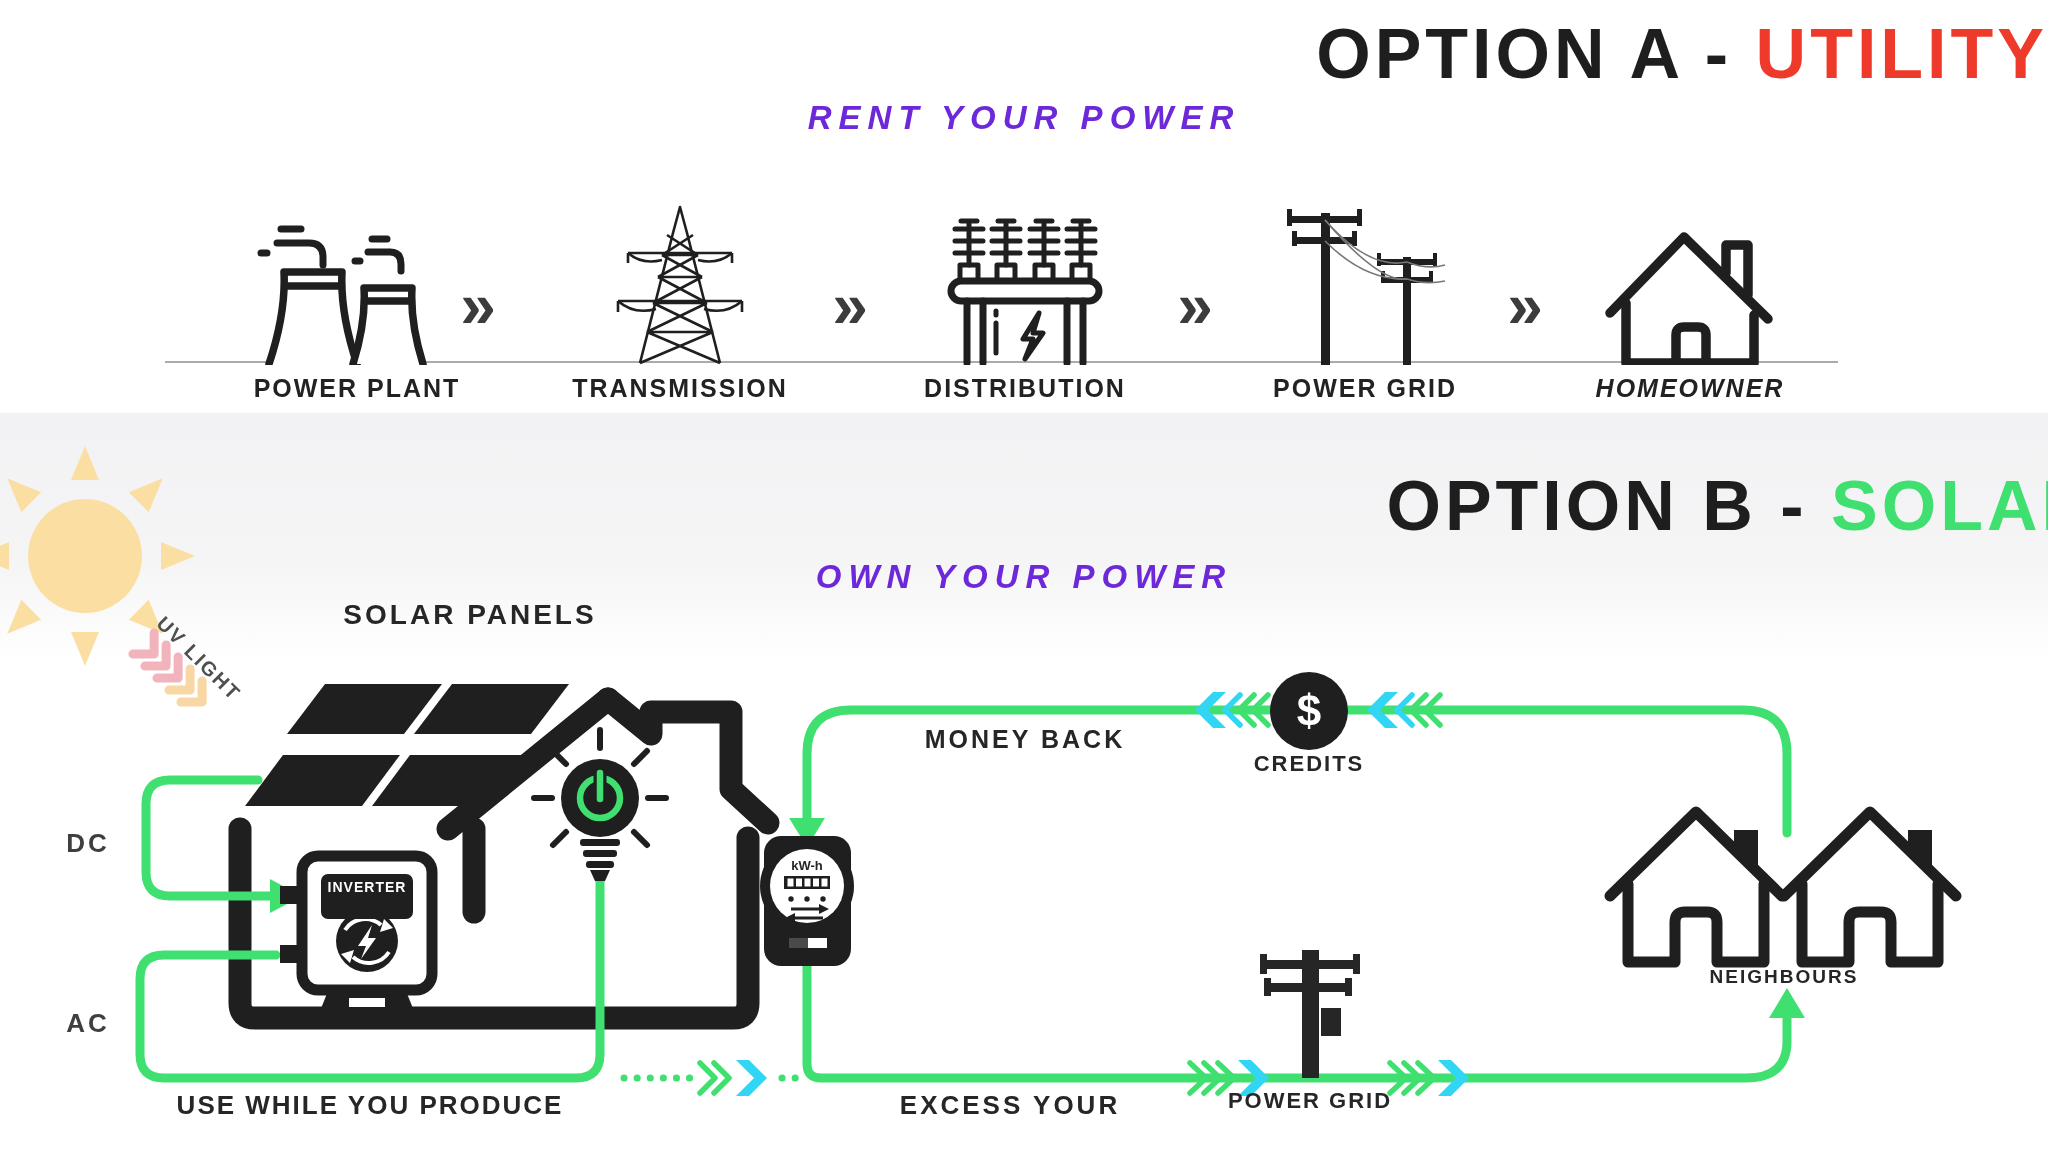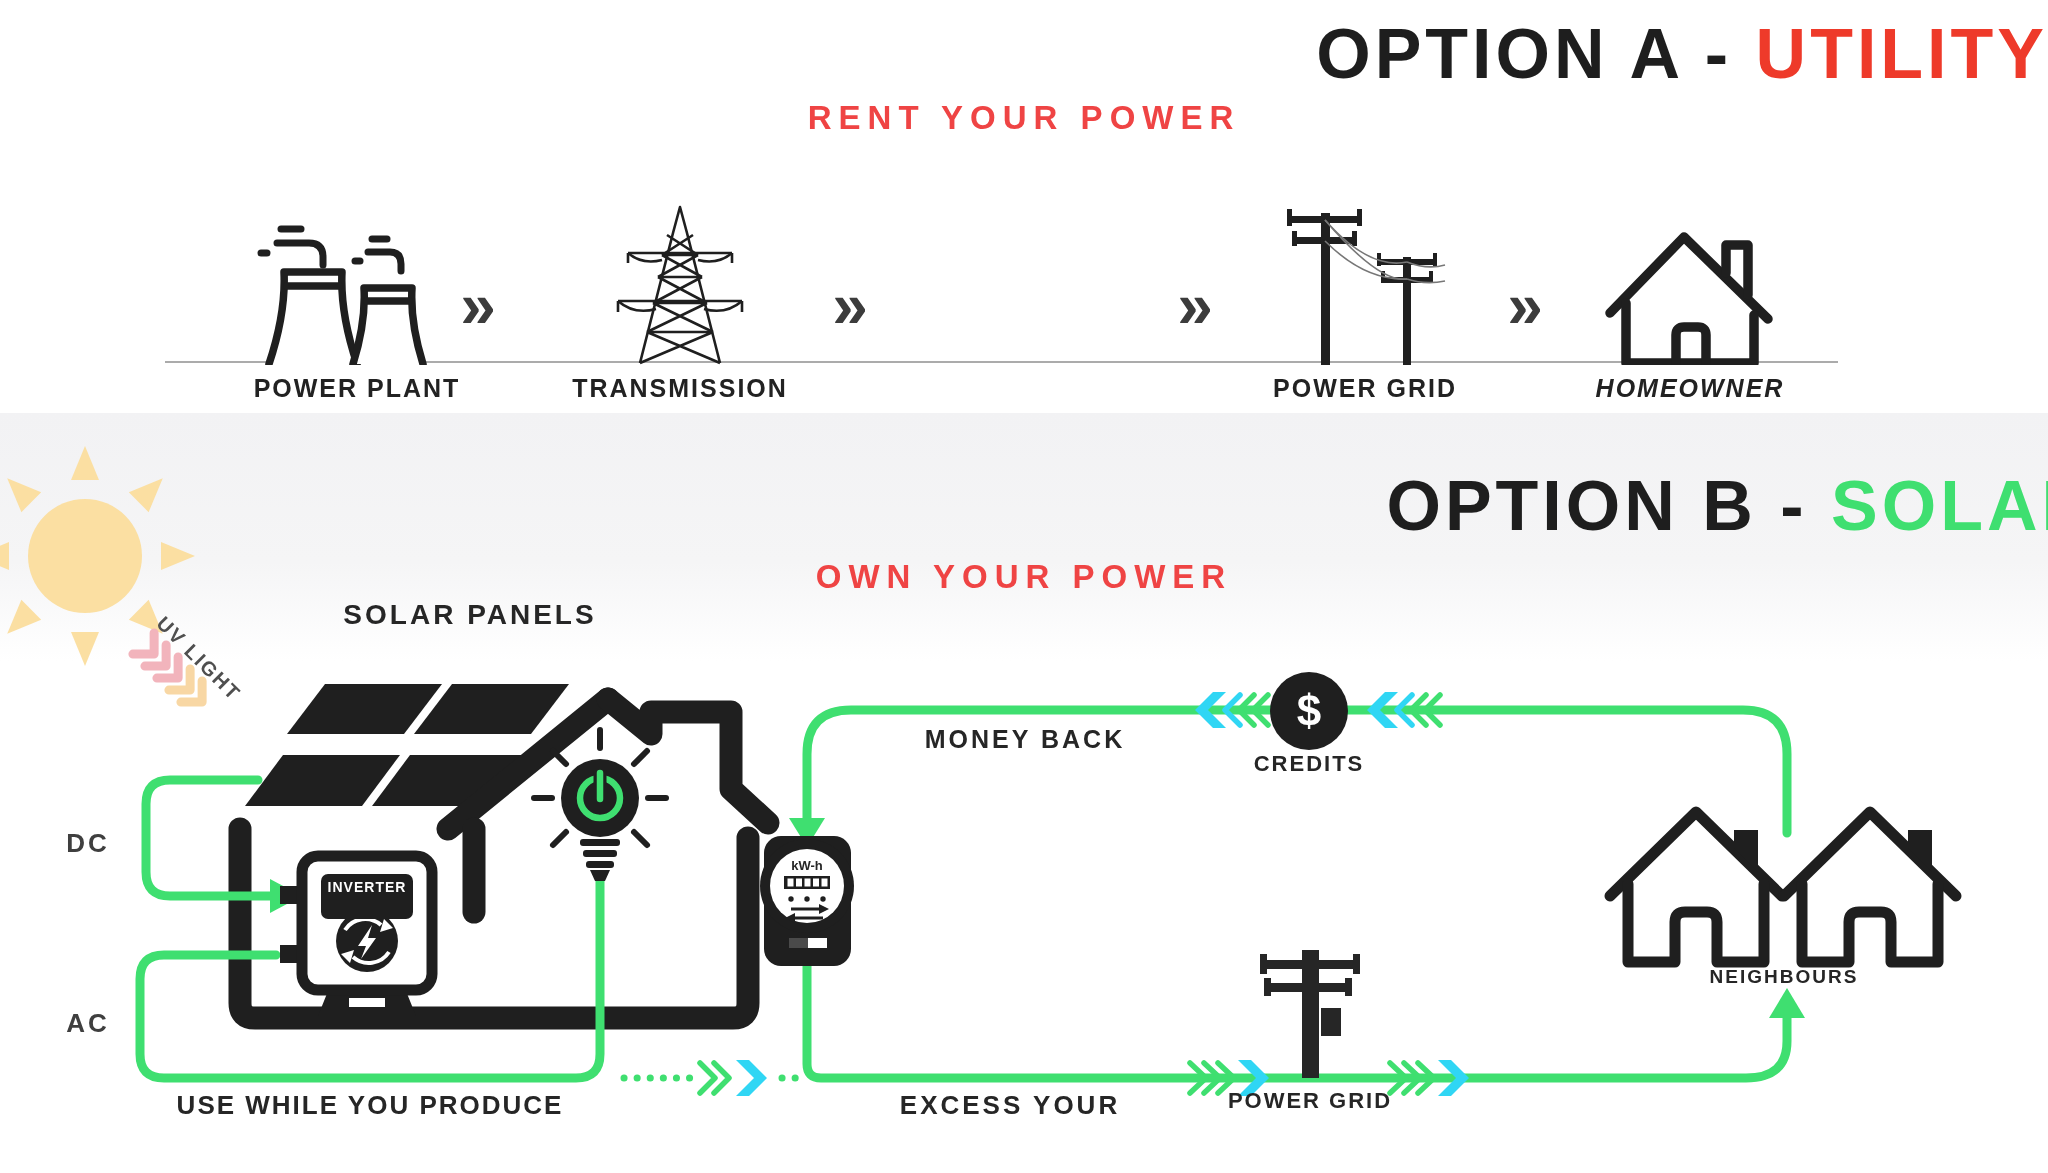--- a/index.html
+++ b/index.html
@@ -3,21 +3,21 @@
 <meta charset="utf-8">
 <style>
   html,body{margin:0;padding:0;background:#fff;}
   .page{position:relative;width:2048px;height:1173px;background:#fff;overflow:hidden;
         font-family:"Liberation Sans",sans-serif;color:#1f1f1f;}
   .band{position:absolute;left:0;top:413px;width:100%;height:248px;z-index:0;
         background:linear-gradient(180deg,#f2f2f4 0%,#f5f5f6 60%,#ffffff 100%);}
   .title{position:absolute;left:0;width:100%;text-align:right;font-weight:700;
          font-size:70px;letter-spacing:4px;color:#1e1e1e;z-index:3;white-space:nowrap;}
   .subtitle{position:absolute;left:0;width:100%;text-align:center;font-weight:700;
-         font-size:33px;letter-spacing:7px;color:#ef4444;z-index:3;}
+         font-size:33px;letter-spacing:7px;color:#6d28d9;z-index:3;font-style:italic;}
   .accent-red{color:#ee3a2a;}
   .accent-green{color:#3fdf70;}
   .stage{position:absolute;top:200px;width:220px;text-align:center;z-index:2;}
   .stage svg{display:block;}
   .stage-label{margin-top:9px;font-size:25px;font-weight:700;letter-spacing:2px;color:#222;white-space:nowrap;}
   .flow-arrow{position:absolute;top:268px;width:60px;text-align:center;font-size:64px;
         font-weight:700;color:#3c3c3c;z-index:2;}
   .baseline{position:absolute;left:165px;top:361px;width:1673px;height:2px;background:#ababab;z-index:1;}
   .diagram{position:absolute;left:0;top:0;z-index:1;}
   .lbl{position:absolute;z-index:2;font-weight:700;color:#262626;text-align:center;white-space:nowrap;}
@@ -73,20 +73,45 @@
         <path d="M -52 -112 Q -38 -100 -18 -105 M 52 -112 Q 38 -100 18 -105"></path>
         <path d="M -62 -64 L 62 -64 M -62 -64 L -62 -53 M 62 -64 L 62 -53"></path>
         <path d="M -62 -64 Q -46 -50 -24 -56 M 62 -64 Q 46 -50 24 -56"></path>
       </g>
     </svg>
     <div class="stage-label">TRANSMISSION</div>
   </div>
 
   <div class="flow-arrow" style="left:820px;">»</div>
 
+  <div class="stage" style="left:915px;">
+    <svg width="220" height="165" viewBox="-110 -165 220 165">
+      <g stroke="#1f1f1f" fill="none" stroke-linecap="round" stroke-linejoin="round">
+        <g stroke-width="5">
+          <rect x="-65" y="-100" width="18" height="17"></rect>
+          <path d="M -56 -100 L -56 -144 M -70 -112 L -42 -112 M -70 -124 L -42 -124 M -70 -136 L -42 -136 M -64 -144 L -48 -144"></path>
+          <rect x="-28" y="-100" width="18" height="17"></rect>
+          <path d="M -19 -100 L -19 -144 M -33 -112 L -5 -112 M -33 -124 L -5 -124 M -33 -136 L -5 -136 M -27 -144 L -11 -144"></path>
+          <rect x="10" y="-100" width="18" height="17"></rect>
+          <path d="M 19 -100 L 19 -144 M 5 -112 L 33 -112 M 5 -124 L 33 -124 M 5 -136 L 33 -136 M 11 -144 L 27 -144"></path>
+          <rect x="47" y="-100" width="18" height="17"></rect>
+          <path d="M 56 -100 L 56 -144 M 42 -112 L 70 -112 M 42 -124 L 70 -124 M 42 -136 L 70 -136 M 48 -144 L 64 -144"></path>
+        </g>
+        <rect x="-74" y="-84" width="148" height="20" rx="10" stroke-width="7" fill="#fff"></rect>
+        <g stroke-width="7">
+          <path d="M -58 -64 L -58 -2 M 58 -64 L 58 -2 M -42 -64 L -42 -2 M 42 -64 L 42 -2"></path>
+        </g>
+        <g stroke-width="5">
+          <path d="M -29 -54 L -29 -50 M -29 -42 L -29 -12"></path>
+          <polygon points="14,-52 -2,-26 8,-26 0,-6 18,-32 8,-32"></polygon>
+        </g>
+      </g>
+    </svg>
+    <div class="stage-label">DISTRIBUTION</div>
+  </div>
 
   <div class="flow-arrow" style="left:1165px;">»</div>
 
   <div class="stage" style="left:1255px;">
     <svg width="220" height="165" viewBox="-110 -165 220 165">
       <g fill="#1f1f1f">
         <rect x="-44" y="-152" width="9" height="152"></rect>
         <rect x="-75" y="-149" width="70" height="7"></rect>
         <rect x="-70" y="-128" width="60" height="7"></rect>
         <rect x="-78" y="-156" width="5" height="17"></rect>

